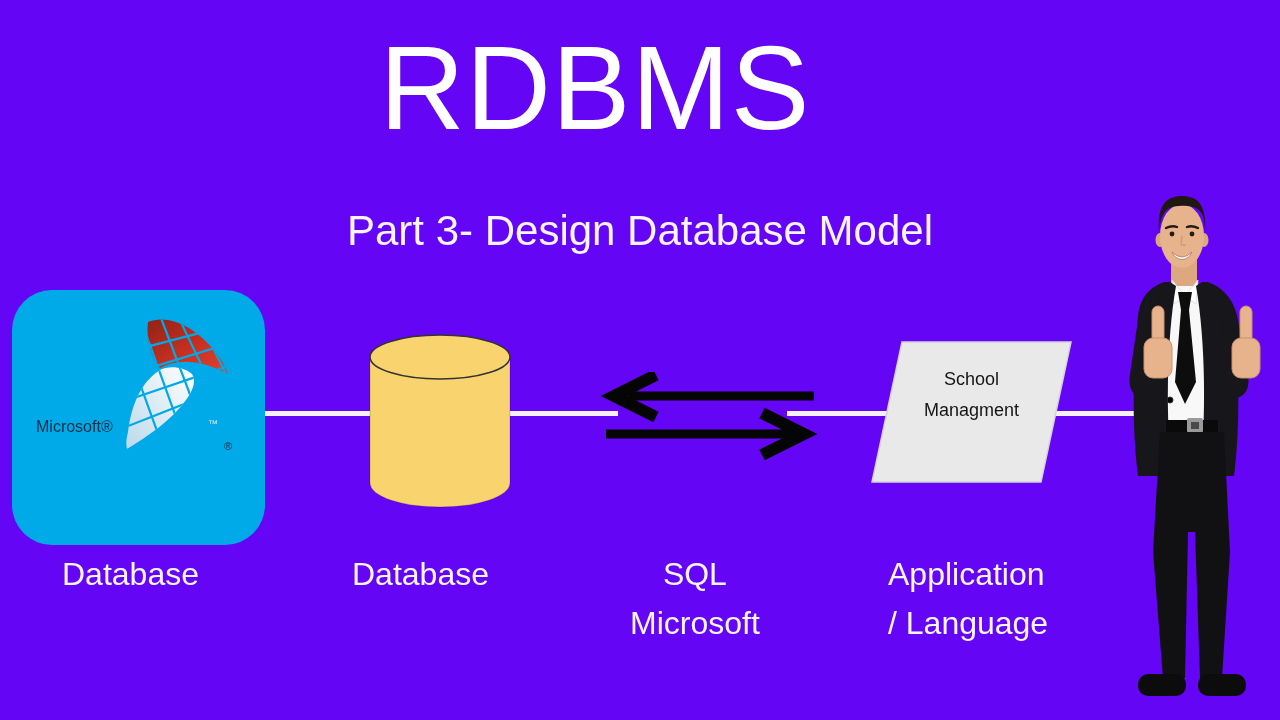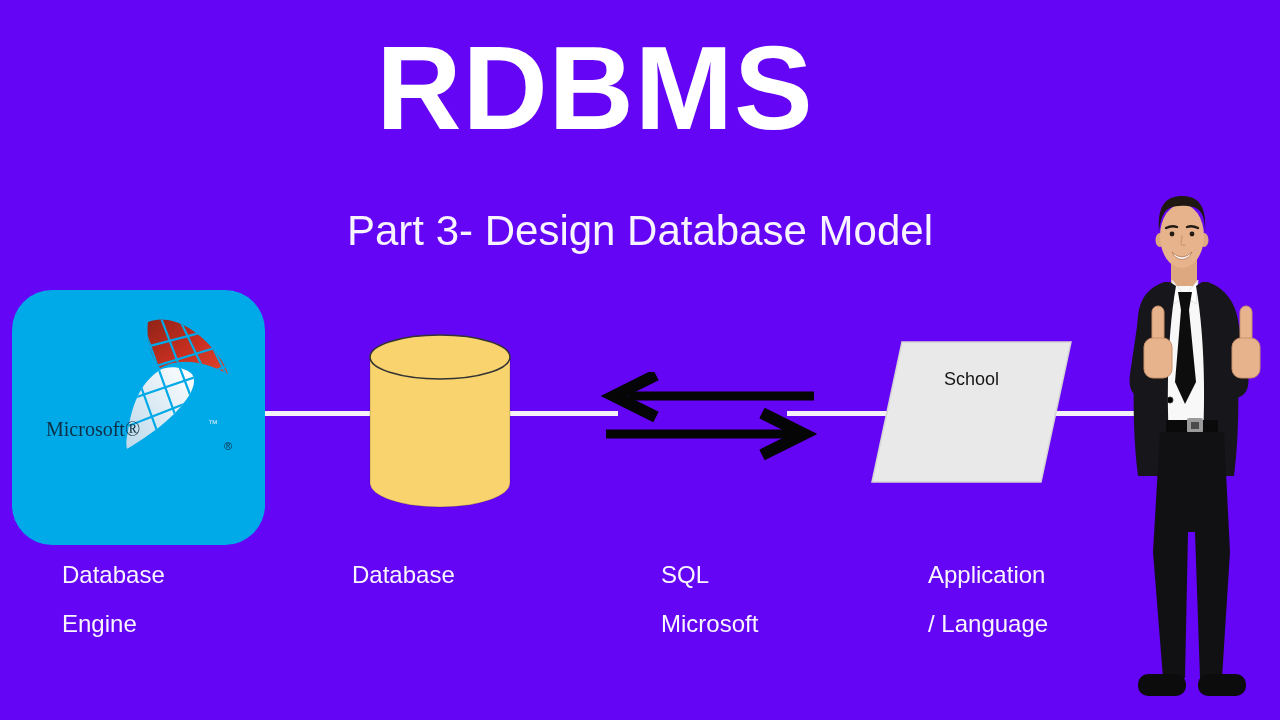--- a/index.html
+++ b/index.html
@@ -6,64 +6,64 @@
   .stage{
     position:relative;width:1280px;height:720px;overflow:hidden;
     background:#6505f6;
     font-family:"Liberation Sans", sans-serif;
   }
   .abs{position:absolute;}
 
   
   .title{
     left:0;top:24px;width:1190px;text-align:center;
-    color:#ffffff;font-size:118px;font-weight:700;letter-spacing:1px;line-height:1.1;
+    color:#ffffff;font-size:118px;font-weight:400;letter-spacing:1px;line-height:1.1;
   }
   .subtitle{
     left:0;top:207px;width:1280px;text-align:center;
     color:#f7f3ff;font-size:42px;font-weight:400;
   }
 
   
   .connector{top:411px;height:5px;background:#f4f0f8;z-index:1;}
   .connector.seg1{left:255px;width:363px;}
   .connector.seg2{left:787px;width:355px;}
 
   
   .sql-tile{
     left:12px;top:290px;width:253px;height:255px;border-radius:40px;
     background:#00a9e8;z-index:2;
   }
   .sql-swoosh{left:92px;top:26px;width:130px;height:140px;}
-  .ms-brand{left:34px;top:128px;color:#0e2f44;font-size:20px;letter-spacing:0;font-family:Liberation Serif, serif;}
+  .ms-brand{left:24px;top:128px;color:#0e2f44;font-size:16px;letter-spacing:0;}
   .sql-product{left:33px;top:144px;color:#0e2f44;font-size:37px;letter-spacing:-1px;}
   .sql-reg{left:212px;top:150px;color:#0e2f44;font-size:11px;}
   .sql-tm{left:196px;top:128px;color:#d8eef8;font-size:10px;}
 
   
   .cylinder{left:368px;top:333px;width:144px;height:180px;z-index:2;}
 
   
   .arrows{left:598px;top:372px;width:222px;height:90px;z-index:2;}
 
   
   .para{left:860px;top:336px;width:220px;height:152px;z-index:2;}
   .para-text{
     left:884px;top:364px;width:175px;z-index:3;
     color:#151515;font-size:18px;line-height:31px;text-align:center;
   }
 
   
   .label{
-    top:550px;color:#f9f5ff;font-size:24px;line-height:49px;font-weight:400;z-index:2;
+    top:550px;color:#f9f5ff;font-size:32px;line-height:49px;font-weight:400;z-index:2;
   }
   .label.l1{left:62px;}
   .label.l2{left:352px;}
-  .label.l3{left:661px;}
-  .label.l4{left:888px;margin-left:40px;}
+  .label.l3{left:630px;text-align:center;}
+  .label.l4{left:888px;}
 
   
   .presenter{left:1108px;top:192px;width:172px;height:512px;z-index:4;}
 </style>
 </head>
 <body>
 
 <div class="stage">
 
   <div class="abs title">RDBMS</div>
@@ -115,25 +115,25 @@
       <path d="M8,62 L192,62" stroke-width="9"></path>
       <path d="M164,41 L206,62 L164,83" stroke-width="12"></path>
     </g>
   </svg>
 
   <svg class="abs para" viewBox="0 0 220 152">
     <polygon points="42,6 211,6 181,146 12,146" fill="#e9e9e9" stroke="#d4d4d4" stroke-width="1.5"></polygon>
   </svg>
   <div class="abs para-text">
     <div>School</div>
+    <div>Managment</div>
   </div>
 
   <div class="abs label l1">
     <div>Database</div>
-    <div>Engine</div>
   </div>
   <div class="abs label l2">
     <div>Database</div>
     <div></div>
   </div>
   <div class="abs label l3">
     <div>SQL</div>
     <div>Microsoft</div>
   </div>
   <div class="abs label l4">

